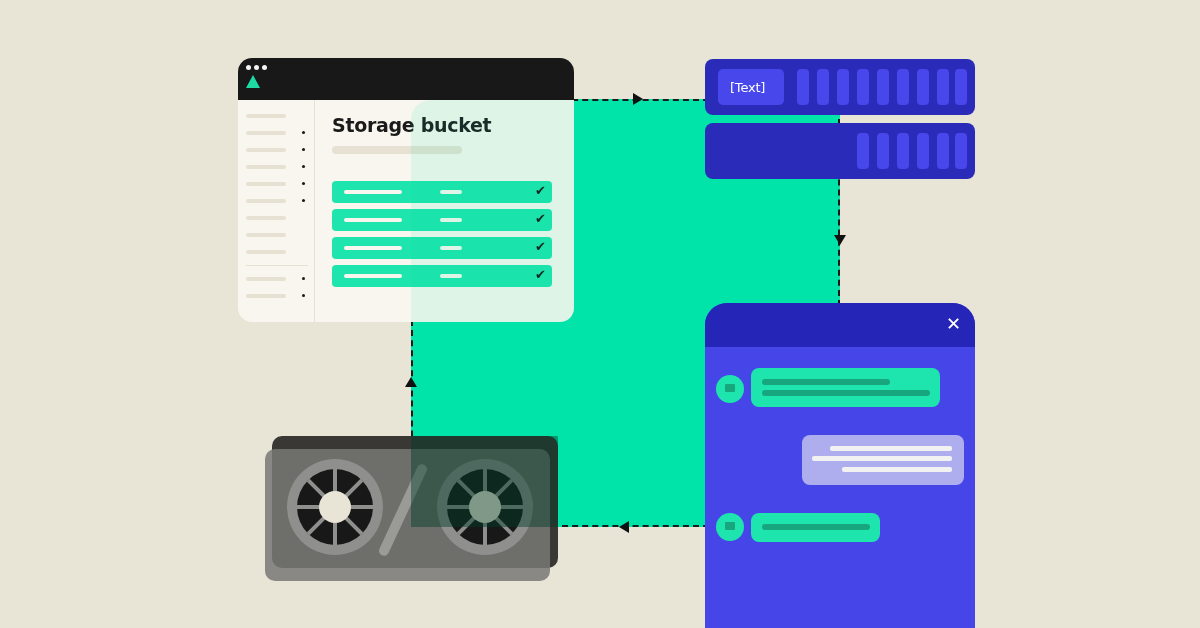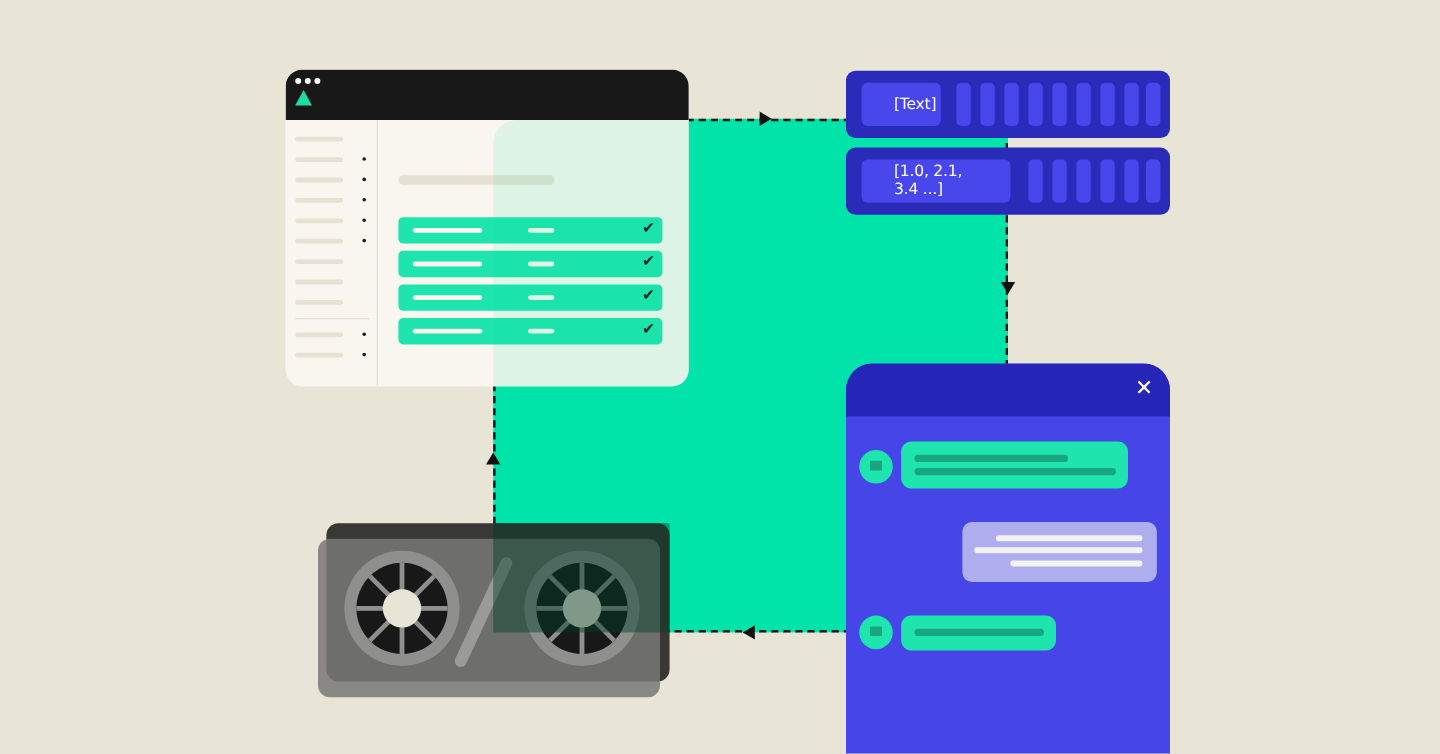--- a/index.html
+++ b/index.html
@@ -24,21 +24,21 @@
   #storage .title { position:absolute; left:94px; top:56px; font-size:19px; font-weight:bold; color:#1a1a1a; letter-spacing:-0.3px; }
   #storage .subbar { position:absolute; left:94px; top:88px; width:130px; height:8px; border-radius:4px; background:#e6e1d2; }
   .srow { position:absolute; left:94px; width:220px; height:22px; border-radius:4px; background:#1de5ad; }
   .srow .l1 { position:absolute; left:12px; top:9px; width:58px; height:4px; border-radius:2px; background:#f8f6ee; }
   .srow .l2 { position:absolute; left:108px; top:9px; width:22px; height:4px; border-radius:2px; background:#f8f6ee; }
   .srow .chk { position:absolute; right:6px; top:2px; font-size:13px; color:#111; font-weight:bold; }
   #storage-tint { position:absolute; left:173px; top:42px; width:163px; height:222px; background:rgba(0,227,169,0.10); border-top-left-radius:20px; }
 
   
   .emb { left:705px; width:270px; height:56px; border-radius:8px; background:#2a2bb8; }
-  .emb .label { position:absolute; left:13px; top:10px; height:36px; border-radius:5px; background:#4747ec; color:#fff; font-size:13px; display:flex; align-items:center; padding:0 27px; box-sizing:border-box; letter-spacing:-0.2px; }
+  .emb .label { position:absolute; left:13px; top:10px; height:36px; border-radius:5px; background:#4747ec; color:#fff; font-size:13px; display:flex; align-items:center; padding:0 12px; box-sizing:border-box; letter-spacing:-0.2px; }
   .emb .bar { position:absolute; top:10px; width:12px; height:36px; border-radius:4px; background:#4747ec; }
 
   
   #ai { left:705px; top:303px; width:270px; height:340px; border-top-left-radius:22px; border-top-right-radius:22px; overflow:hidden; background:#4646e8; }
   #ai .header { position:absolute; left:0; top:0; width:100%; height:44px; background:#2525b8; }
   #ai .title { position:absolute; left:0; width:100%; top:14px; text-align:center; color:#fff; font-size:13px; }
   #ai .close { position:absolute; right:14px; top:10px; color:#fff; font-size:18px; font-weight:bold; }
   .bubble-icon { position:absolute; width:28px; height:28px; border-radius:50%; background:#1de5ad; }
   .bubble-icon::after { content:""; position:absolute; left:9px; top:9px; width:10px; height:8px; background:#17a67d; border-radius:1px; }
   .msg-in { position:absolute; background:#1de5ad; border-radius:8px; }
@@ -90,20 +90,21 @@
       <div class="side-dot" style="top:99px"></div>
     <div class="side-line" style="top:116px"></div>
     <div class="side-line" style="top:133px"></div>
     <div class="side-line" style="top:150px"></div>
     <div class="side-sep" style="top:165px"></div>
     <div class="side-line" style="top:177px"></div>
       <div class="side-dot" style="top:177px"></div>
     <div class="side-line" style="top:194px"></div>
       <div class="side-dot" style="top:194px"></div>
   </div>
+  <div class="title">Storage bucket</div>
   <div class="subbar"></div>
   <div class="srow" style="top:123px">
       <div class="l1"></div>
       <div class="l2"></div>
       <span class="chk">✔</span>
     </div>
   <div class="srow" style="top:151px">
       <div class="l1"></div>
       <div class="l2"></div>
       <span class="chk">✔</span>
@@ -127,21 +128,20 @@
     <div class="bar" style="left:112px"></div>
     <div class="bar" style="left:132px"></div>
     <div class="bar" style="left:152px"></div>
     <div class="bar" style="left:172px"></div>
     <div class="bar" style="left:192px"></div>
     <div class="bar" style="left:212px"></div>
     <div class="bar" style="left:232px"></div>
     <div class="bar" style="left:250px"></div>
 </div>
 <div class="abs emb" style="top:123px">
-  <div class="label" style="width:124px">[1.0, 2.1, 3.4 ...]</div>
   <div class="bar" style="left:152px"></div>
     <div class="bar" style="left:172px"></div>
     <div class="bar" style="left:192px"></div>
     <div class="bar" style="left:212px"></div>
     <div class="bar" style="left:232px"></div>
     <div class="bar" style="left:250px"></div>
 </div>
 
 <div id="ai" class="abs">
   <div class="header">

